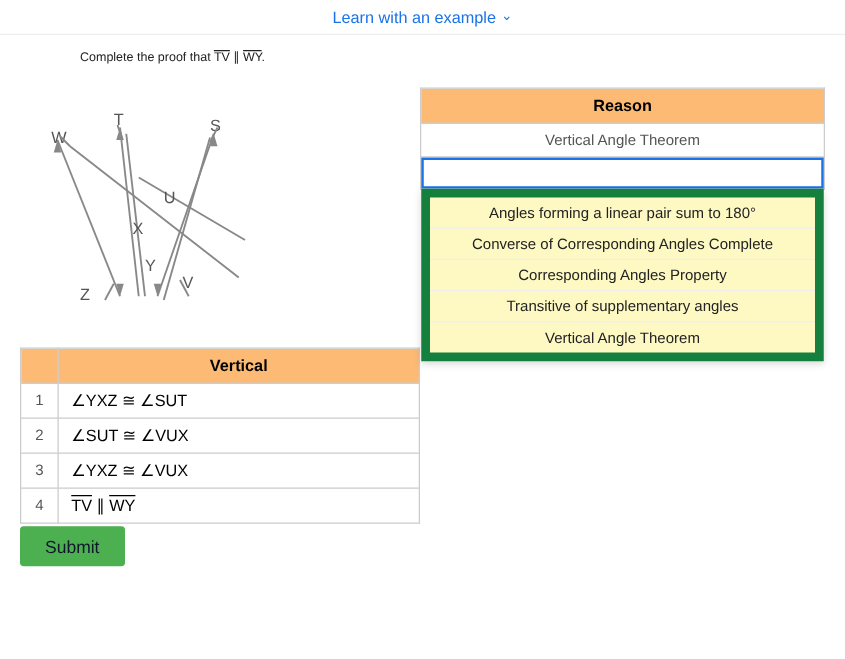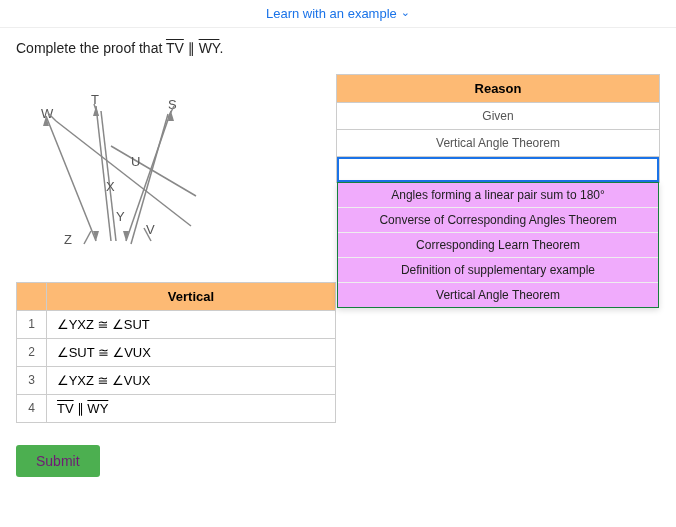--- a/index.html
+++ b/index.html
@@ -28,23 +28,24 @@
       display: flex;
       align-items: flex-start;
       gap: 4px;
     }
 
     .main-content {
       padding: 12px 16px;
     }
 
     .problem-statement {
-      font-size: 14px;
+      font-size: 10px;
       margin-bottom: 10px;
       color: #222;
+      margin-left: 48px;
     }
 
     .overline { text-decoration: overline; }
 
     .geometry-figure {
       width: 240px;
       height: 200px;
       margin: 0 auto 16px 0;
       position: relative;
     }
@@ -84,43 +85,43 @@
       padding: 3px 5px;
       font-size: 13px;
       outline: none;
     }
 
     .dropdown-options {
       position: absolute;
       left: 0;
       top: 100%;
       width: 100%;
-      border: 1px solid #15803d;
-      background: #f0abfc;
+      border: 7px solid #15803d;
+      background: #fef9c3;
       z-index: 100;
       box-shadow: 0 2px 6px rgba(0,0,0,0.15);
     }
 
     .dropdown-options .option {
       padding: 5px 8px;
       font-size: 12px;
       color: #222;
       cursor: pointer;
       border-bottom: 1px solid #eee;
       white-space: nowrap;
     }
 
     .dropdown-options .option:last-child {
       border-bottom: none;
     }
 
     .submit-btn {
-      margin-top: 22px;
+      margin-top: 2px;
       background: #4caf50;
-      color: #701a75;
+      color: #0f172a;
       border: none;
       padding: 8px 20px;
       font-size: 14px;
       cursor: pointer;
       border-radius: 3px;
     }
 
     .two-col {
       display: flex;
       gap: 0;
@@ -246,34 +247,31 @@
 
     <div class="right-col">
       <table class="proof-table">
         <thead>
           <tr>
             <th>Reason</th>
           </tr>
         </thead>
         <tbody>
           <tr>
-            <td>Given</td>
-          </tr>
-          <tr>
             <td>Vertical Angle Theorem</td>
           </tr>
           <tr>
             <td style="padding:0; position:relative;">
               <div class="reason-dropdown-wrapper">
                 <input type="text" class="reason-input" value="" style="">
                 <div class="dropdown-options">
                   <div class="option">Angles forming a linear pair sum to 180°</div>
-                  <div class="option">Converse of Corresponding Angles Theorem</div>
-                  <div class="option">Corresponding Learn Theorem</div>
-                  <div class="option">Definition of supplementary example</div>
+                  <div class="option">Converse of Corresponding Angles Complete</div>
+                  <div class="option">Corresponding Angles Property</div>
+                  <div class="option">Transitive of supplementary angles</div>
                   <div class="option">Vertical Angle Theorem</div>
                 </div>
               </div>
             </td>
           </tr>
         </tbody>
       </table>
     </div>
   </div>
 </div>

